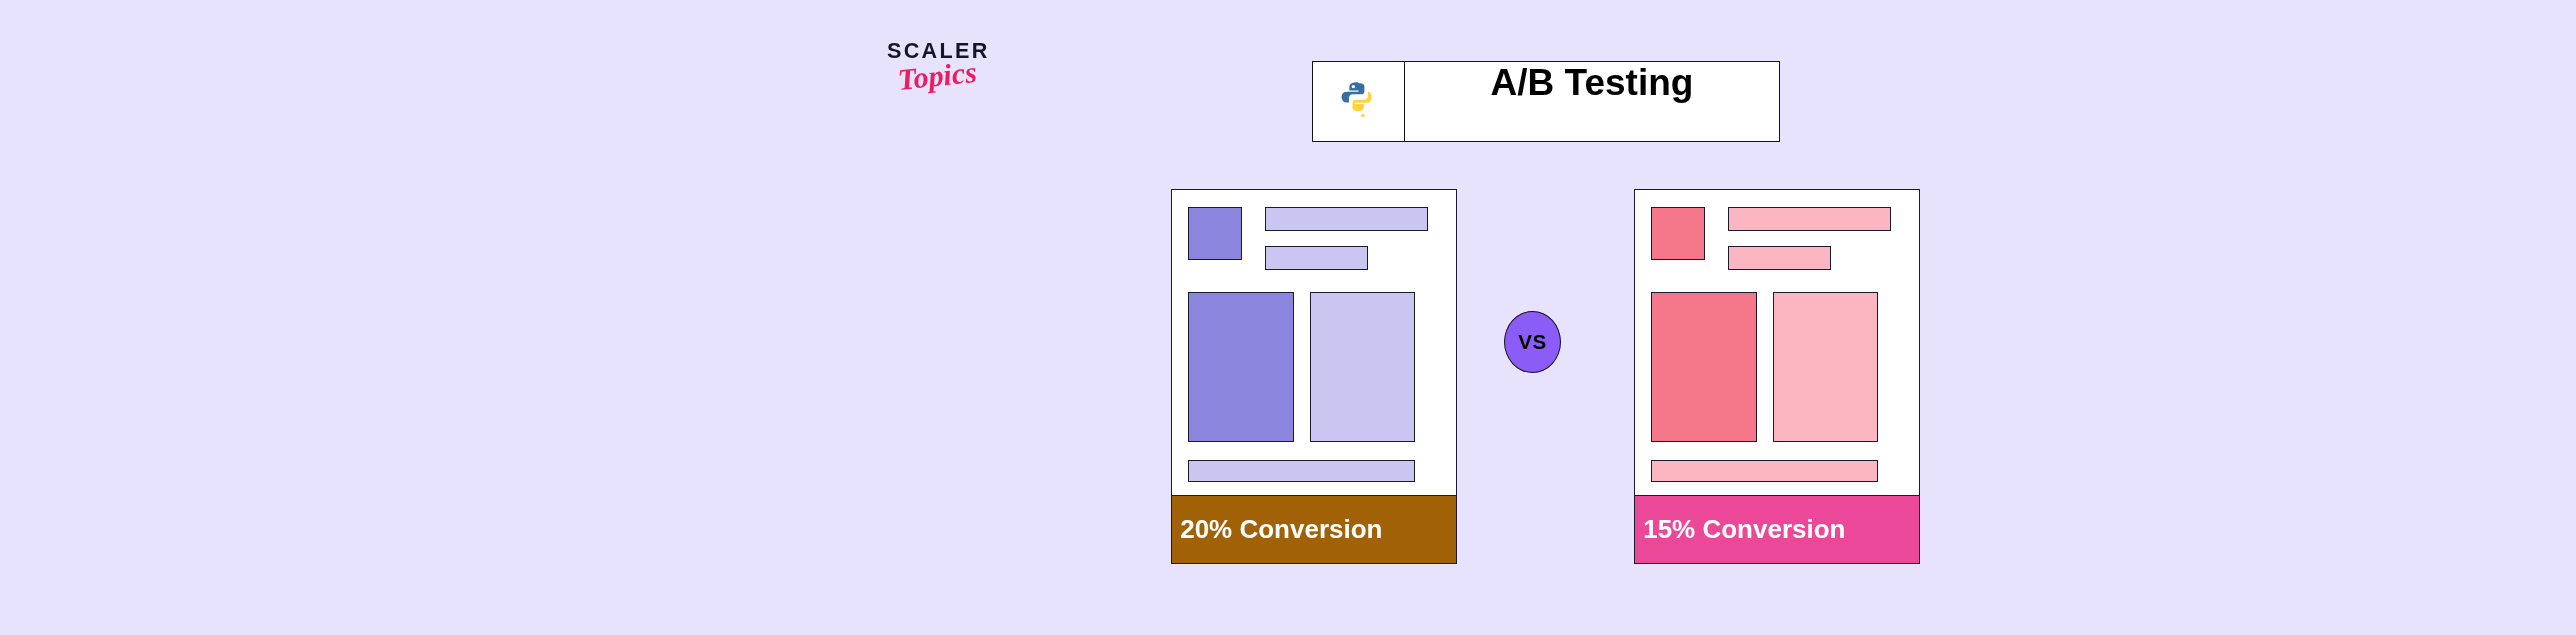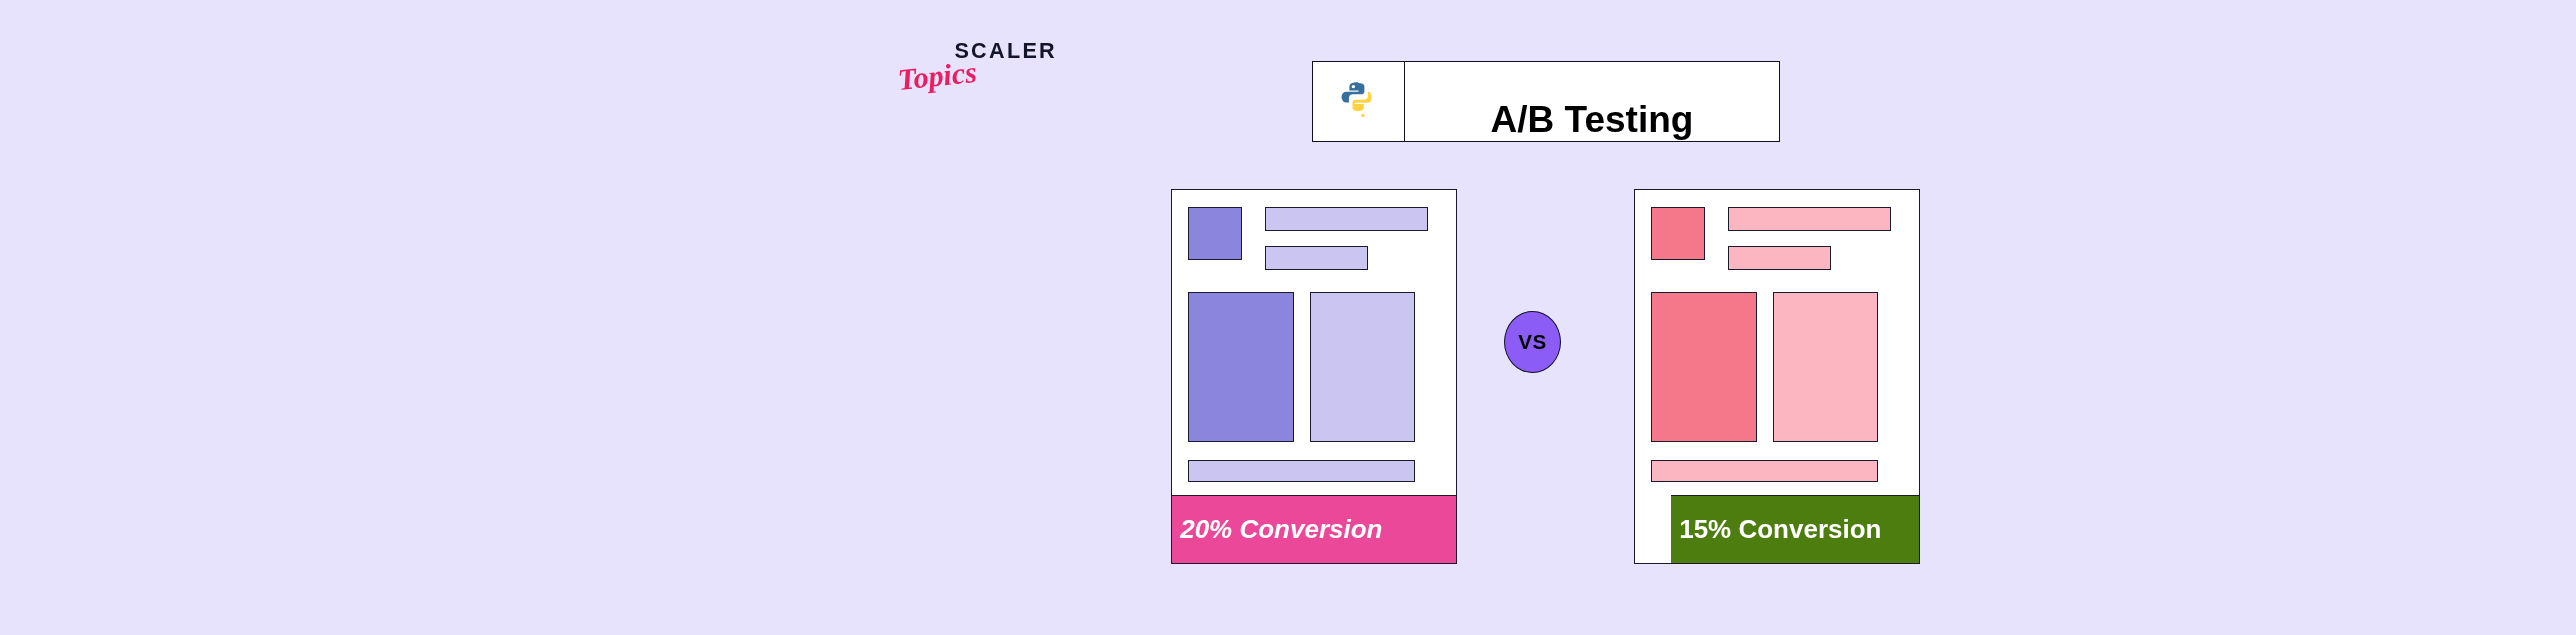--- a/index.html
+++ b/index.html
@@ -24,21 +24,20 @@
     height: 93px;
   }
   #brand-logo .brand-scaler {
     font-family: "Liberation Sans", sans-serif;
     font-weight: bold;
     font-size: 21.6px;
     letter-spacing: 2.3px;
     color: #14142b;
     line-height: 1;
     display: block;
-    text-align: right;
   }
   #brand-logo .brand-topics {
     font-family: "Liberation Serif", serif;
     font-style: italic;
     font-weight: bold;
     font-size: 30px;
     color: #ec1c63;
     line-height: 1;
     display: block;
     margin-top: 3.1px;
@@ -65,21 +64,21 @@
     border-right: 1.5px solid #111122;
     display: flex;
     align-items: center;
     justify-content: center;
     box-sizing: border-box;
     flex: 0 0 auto;
   }
   #title-banner .banner-title-cell {
     flex: 1 1 auto;
     display: flex;
-    align-items: flex-end;
+    align-items: flex-start;
     justify-content: center;
   }
   #title-banner .banner-title-text {
     font-family: "Liberation Sans", sans-serif;
     font-weight: bold;
     font-size: 37px;
     color: #000000;
     letter-spacing: 0px;
     white-space: nowrap;
   }
@@ -139,30 +138,30 @@
     white-space: nowrap;
   }
 
   
   #variant-card-a .mock-thumb,
   #variant-card-a .mock-col-a  { background: #8b85de; }
   #variant-card-a .mock-line-1,
   #variant-card-a .mock-line-2,
   #variant-card-a .mock-col-b,
   #variant-card-a .mock-footer { background: #cbc5f2; }
-  #variant-card-a .conversion-bar { background: #ec4899; font-style: italic; }
+  #variant-card-a .conversion-bar { background: #a16207; }
 
   
   #variant-card-b .mock-thumb,
   #variant-card-b .mock-col-a  { background: #f4788a; }
   #variant-card-b .mock-line-1,
   #variant-card-b .mock-line-2,
   #variant-card-b .mock-col-b,
   #variant-card-b .mock-footer { background: #fbb6c2; }
-  #variant-card-b .conversion-bar { background: #4d7c0f; margin-left: 36px; }
+  #variant-card-b .conversion-bar { background: #ec4899; }
 
   
   #vs-badge {
     position: absolute;
     left: 1504px;
     top: 311px;
     width: 57px;
     height: 62px;
     border-radius: 50%;
     background: #8b5cf6;

